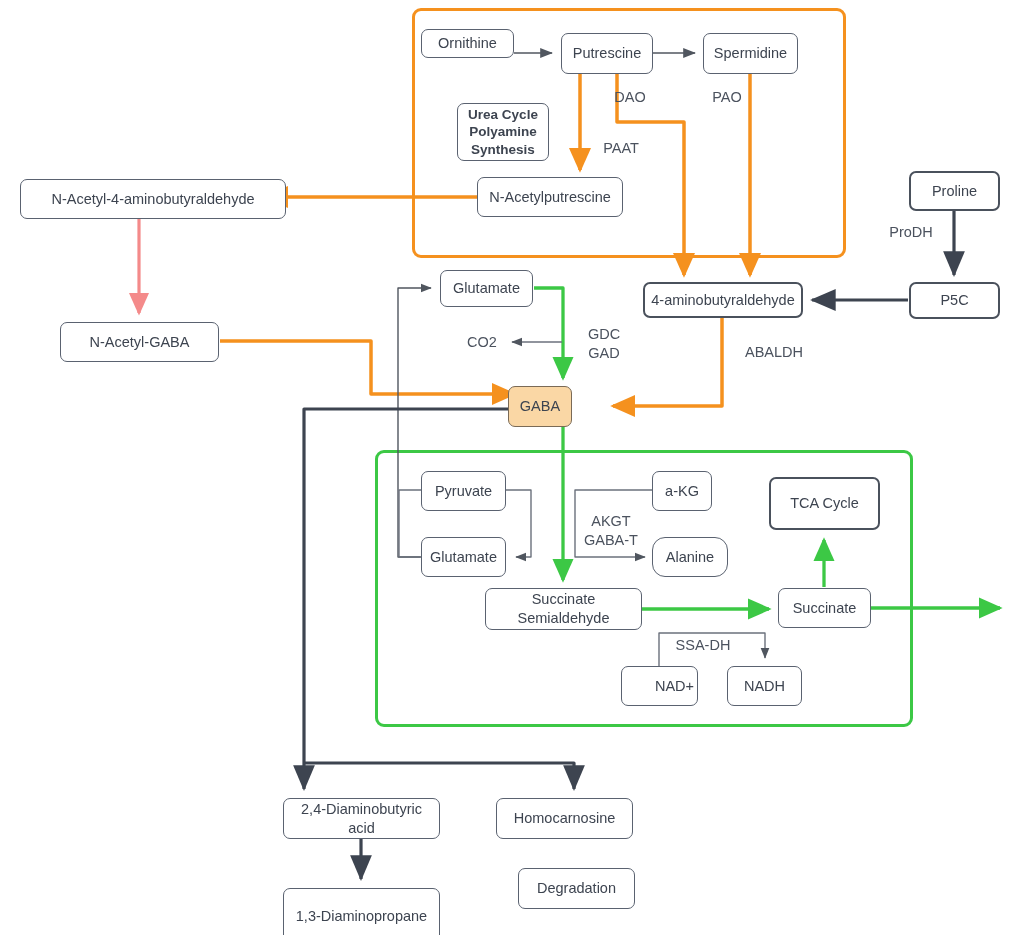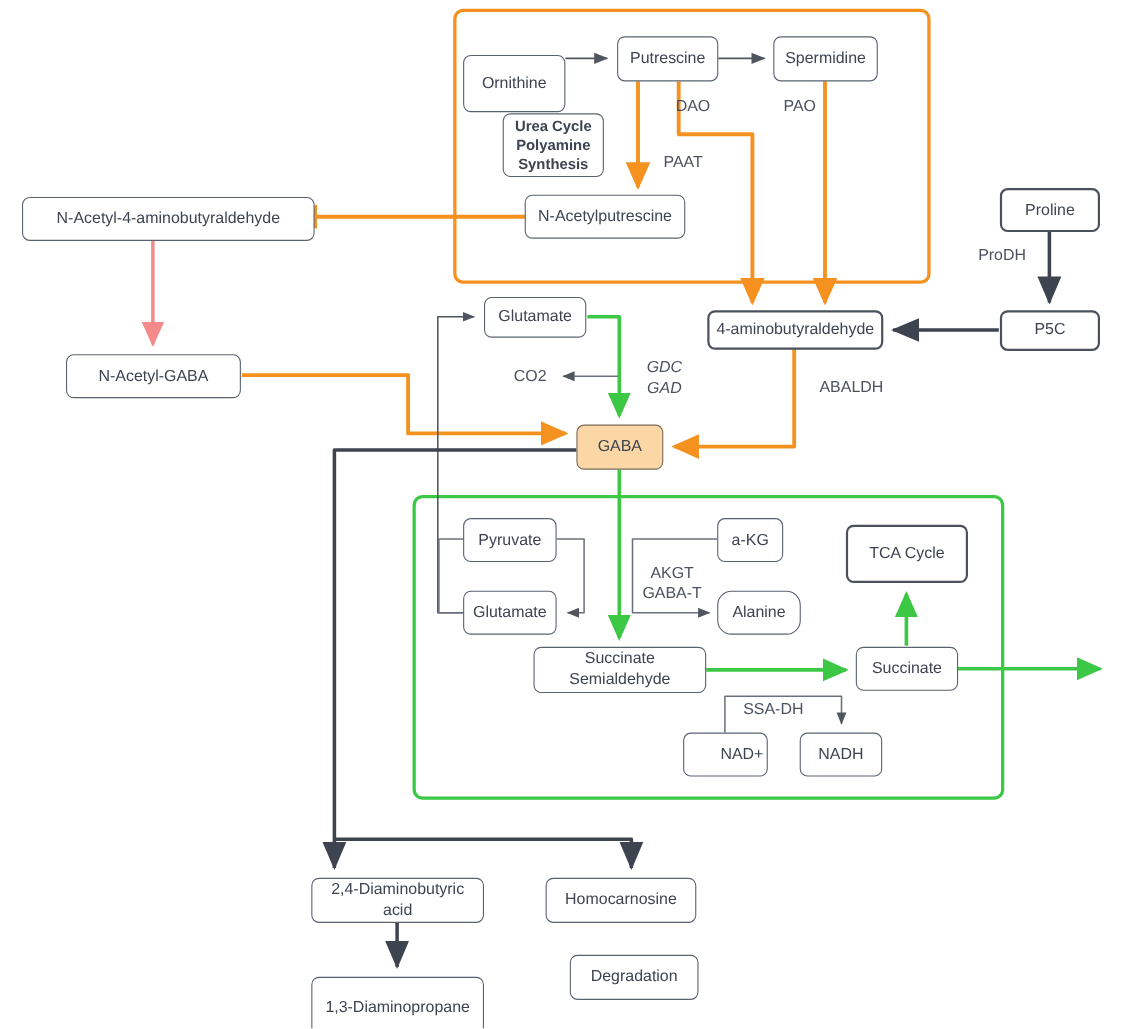--- a/index.html
+++ b/index.html
@@ -86,21 +86,21 @@
       <path d="M642,609 L769,609" stroke="#3cc845" stroke-width="3.3" marker-end="url(#ar-green)"></path>
 
       <path d="M824,587 L824,540" stroke="#3cc845" stroke-width="3.3" marker-end="url(#ar-green)"></path>
 
       <path d="M871,608 L1000,608" stroke="#3cc845" stroke-width="3.3" marker-end="url(#ar-green)"></path>
 
       <path d="M659,666 L659,633 L765,633 L765,658" stroke="#6b717c" stroke-width="1.4" marker-end="url(#ar-grey)"></path>
     </g>
   </svg>
 
-  <div class="node" style="left:421px;top:50px;width:93px;height:52px;">Ornithine</div>
+  <div class="node" style="left:421px;top:29px;width:93px;height:29px;">Ornithine</div>
 
   <div class="node" style="left:561px;top:33px;width:92px;height:41px;">Putrescine</div>
 
   <div class="node" style="left:703px;top:33px;width:95px;height:41px;">Spermidine</div>
 
   <div class="node" style="left:457px;top:103px;width:92px;height:58px;white-space:pre-line;font-size:13.5px;font-weight:bold;">Urea Cycle
 Polyamine
 Synthesis</div>
 
   <div class="node" style="left:477px;top:177px;width:146px;height:40px;">N-Acetylputrescine</div>
@@ -112,21 +112,21 @@
   <div class="node thick" style="left:909px;top:151px;width:91px;height:40px;margin-top:20px;">Proline</div>
 
   <div class="node thick" style="left:909px;top:282px;width:91px;height:37px;">P5C</div>
 
   <div class="node thick" style="left:643px;top:282px;width:160px;height:36px;">4-aminobutyraldehyde</div>
 
   <div class="node" style="left:440px;top:270px;width:93px;height:37px;">Glutamate</div>
 
   <div class="lbl" style="left:452px;top:333px;width:60px;">CO2</div>
 
-  <div class="node highlight" style="left:524px;top:386px;width:79px;height:41px;">GABA</div>
+  <div class="node highlight" style="left:508px;top:386px;width:64px;height:41px;">GABA</div>
 
   <div class="node" style="left:421px;top:471px;width:85px;height:40px;">Pyruvate</div>
 
   <div class="node" style="left:421px;top:537px;width:85px;height:40px;">Glutamate</div>
 
   <div class="node" style="left:652px;top:471px;width:60px;height:40px;">a-KG</div>
 
   <div class="node" style="left:652px;top:537px;width:76px;height:40px;border-radius:13px;">Alanine</div>
 
   <div class="node thick" style="left:769px;top:477px;width:111px;height:53px;">TCA Cycle</div>
@@ -152,21 +152,21 @@
   <div class="lbl" style="left:600px;top:88px;width:60px;">DAO</div>
 
   <div class="lbl" style="left:697px;top:88px;width:60px;">PAO</div>
 
   <div class="lbl" style="left:593px;top:139px;width:56px;">PAAT</div>
 
   <div class="lbl" style="left:880px;top:223px;width:62px;">ProDH</div>
 
   <div class="lbl" style="left:738px;top:343px;width:72px;">ABALDH</div>
 
-  <div class="lbl" style="left:578px;top:325px;width:52px;white-space:pre-line;font-style:italic;">GDC
+  <div class="lbl" style="left:578px;top:325px;width:52px;white-space:pre-line;">GDC
 GAD</div>
 
   <div class="lbl" style="left:575px;top:512px;width:72px;white-space:pre-line;">AKGT
 GABA-T</div>
 
   <div class="lbl" style="left:672px;top:636px;width:62px;">SSA-DH</div>
 
 </div>
 
 </body></html>

